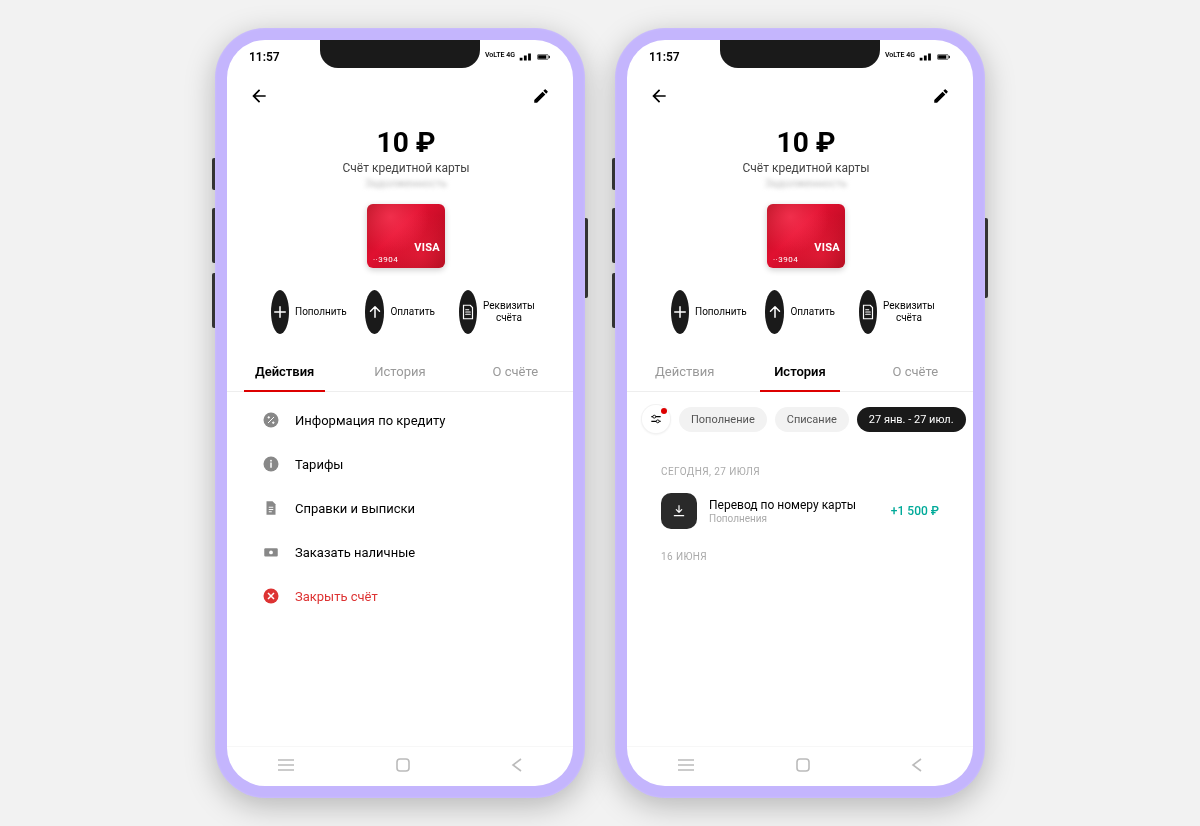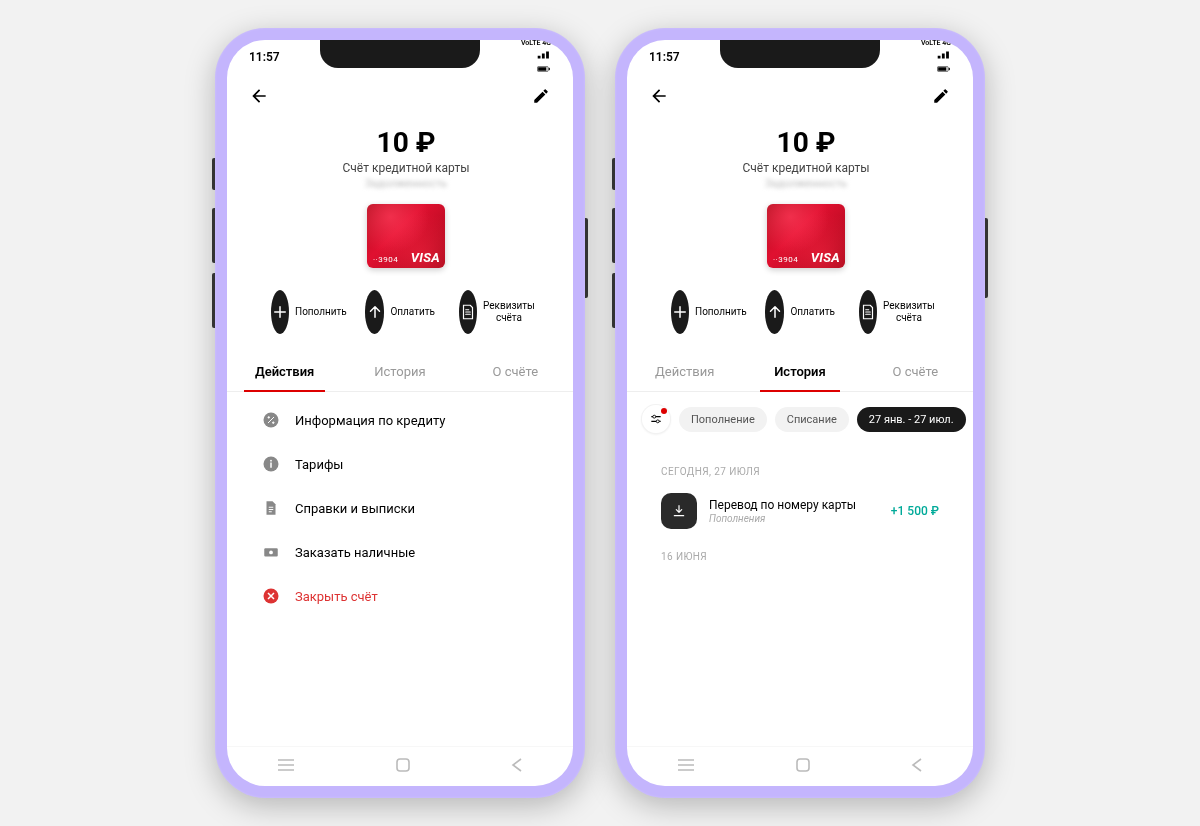--- a/index.html
+++ b/index.html
@@ -1,32 +1,32 @@
 <!DOCTYPE html>
 <html><head>
 <meta charset="utf-8">
 <style>
 * { margin:0; padding:0; box-sizing:border-box; font-family:-apple-system,BlinkMacSystemFont,"Segoe UI",Roboto,Arial,sans-serif; }
 body { background:#f2f2f2; width:1200px; height:826px; display:flex; justify-content:center; align-items:center; gap:30px; }
 .phone { width:370px; height:770px; background:#c4b5fd; border-radius:50px; padding:12px; box-shadow:0 8px 30px rgba(0,0,0,.25), inset 0 0 3px rgba(255,255,255,.2); position:relative; }
 .phone::before { content:""; position:absolute; left:50%; top:12px; transform:translateX(-50%); width:160px; height:28px; background:#1a1a1a; border-radius:0 0 18px 18px; z-index:5; }
 .screen { width:100%; height:100%; background:#fff; border-radius:38px; overflow:hidden; position:relative; display:flex; flex-direction:column; }
 .statusbar { height:34px; display:flex; justify-content:space-between; align-items:center; padding:0 22px; font-size:12px; font-weight:600; color:#000; }
-.status-right { display:flex; gap:4px; align-items:flex-end; font-size:8px;flex-direction:column; }
+.status-right { display:flex; gap:4px; align-items:flex-start; font-size:8px; }
 .status-right svg { width:14px; height:10px; }
 .appbar { height:44px; display:flex; justify-content:space-between; align-items:center; padding:0 16px; }
 .iconbtn { width:32px; height:32px; display:flex; align-items:center; justify-content:center; cursor:pointer; }
 .balance-block { text-align:center; padding:8px 0 4px;margin-left:12px; }
 .balance { font-size:28px; font-weight:700; color:#000; }
 .sub1 { font-size:12px; color:#444; margin-top:2px; }
 .sub2 { font-size:11px; color:#bbb; margin-top:2px; filter:blur(2px); }
 .card-img { width:78px; height:64px; background:linear-gradient(135deg,#b01020 0%,#e01030 40%,#a00818 100%); border-radius:6px; margin:14px auto 0; position:relative; box-shadow:0 2px 6px rgba(0,0,0,.2); overflow:hidden; }
 .card-img::before { content:""; position:absolute; inset:0; background:radial-gradient(ellipse at 30% 20%,rgba(255,60,90,.7) 0%,transparent 50%),radial-gradient(ellipse at 70% 80%,rgba(255,40,70,.5) 0%,transparent 60%); }
 .card-num { position:absolute; bottom:4px; left:6px; font-size:8px; color:#fff; letter-spacing:.5px; }
-.card-visa { position:absolute; bottom:3px; right:5px; font-size:13px; color:#fff; font-weight:700; font-style:italic; letter-spacing:.3px; }
+.card-visa { position:absolute; bottom:14px; right:5px; font-size:11px; color:#fff; font-weight:700; letter-spacing:.3px; }
 .quick-actions { display:flex; justify-content:center; gap:24px; margin-top:18px; }
 .qa { display:flex; flex-direction:row; align-items:center; gap:6px; cursor:pointer; width:70px; }
 .qa-circle { width:44px; height:44px; background:#1a1a1a; border-radius:50%; display:flex; align-items:center; justify-content:center; }
 .qa-label { font-size:10px; color:#000; text-align:center; line-height:1.2; }
 .tabs { display:flex; border-bottom:1px solid #eee; margin-top:18px; }
 .tab { flex:1; text-align:center; padding:12px 0; font-size:13px; color:#999; cursor:pointer; position:relative; }
 .tab.active { color:#000; font-weight:600; }
 .tab.active::after { content:""; position:absolute; bottom:-1px; left:15%; right:15%; height:2px; background:#d00; }
 .list { padding:6px 16px; overflow-y:auto; flex:1; }
 .list-item { display:flex; align-items:center; gap:14px; padding:12px 18px; cursor:pointer; }
@@ -36,21 +36,21 @@
 .filters { display:flex; align-items:center; gap:8px; padding:12px 14px; overflow:hidden; }
 .filter-icon { width:30px; height:30px; border-radius:15px; background:#fff; border:1px solid rgba(0,0,0,.05); display:flex; align-items:center; justify-content:center; position:relative; flex-shrink:0; box-shadow:0 1px 2px rgba(0,0,0,.05); }
 .filter-icon::after { content:""; position:absolute; top:3px; right:3px; width:6px; height:6px; background:#d00; border-radius:50%; }
 .chip { padding:6px 12px; border-radius:16px; font-size:11px; background:#f2f2f2; color:#555; white-space:nowrap; cursor:pointer; flex-shrink:0; }
 .chip.dark { background:#1a1a1a; color:#fff; }
 .section-label { font-size:10px; color:#aaa; padding:14px 18px 8px; letter-spacing:.4px; text-transform:uppercase; }
 .tx { display:flex; align-items:center; gap:12px; padding:8px 18px; }
 .tx-icon { width:36px; height:36px; background:#2a2a2a; border-radius:10px; display:flex; align-items:center; justify-content:center; flex-shrink:0; }
 .tx-body { flex:1; min-width:0; }
 .tx-title { font-size:12px; color:#000; white-space:nowrap; overflow:hidden; text-overflow:ellipsis; }
-.tx-sub { font-size:10px; color:#aaa; margin-top:1px;font-style:italic; }
+.tx-sub { font-size:10px; color:#aaa; margin-top:1px; }
 .tx-amt { font-size:12px; font-weight:500; white-space:nowrap; }
 .tx-amt.pos { color:#0a9; }
 .tx-amt.neg { color:#333; }
 .navbar { height:40px; display:flex; justify-content:space-around; align-items:center; border-top:1px solid rgba(0,0,0,.03); }
 .nav-el { color:#bbb; }
 .side-btn-l { position:absolute; left:-3px; width:3px; background:#333; border-radius:2px 0 0 2px; }
 .side-btn-r { position:absolute; right:-3px; width:3px; background:#333; border-radius:0 2px 2px 0; }
 </style>
 </head>
 <body>

